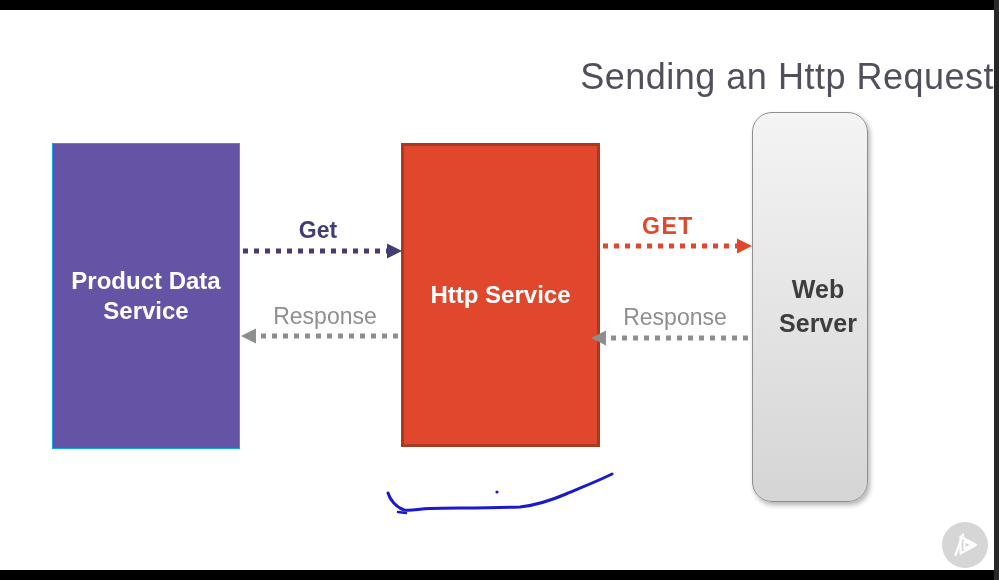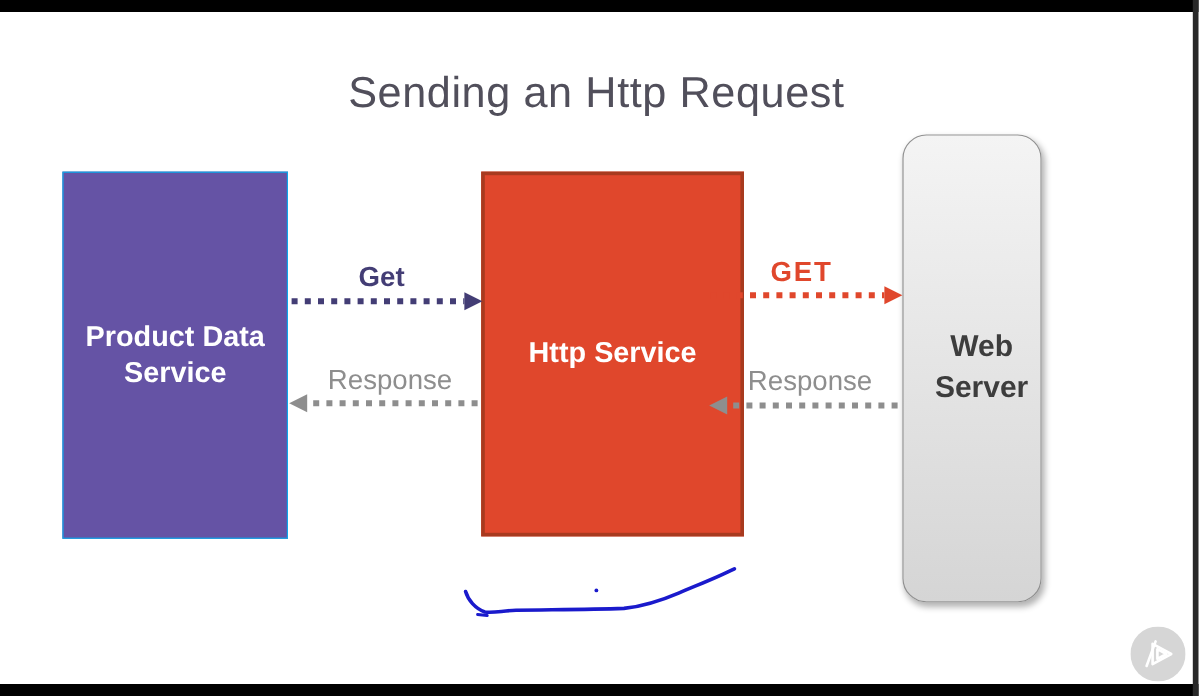--- a/index.html
+++ b/index.html
@@ -26,42 +26,42 @@
   }
   .bar-right {
     position: absolute; left: 994px; top: 0; width: 5px; height: 580px;
     background: #282828;
   }
   
   .title {
     position: absolute;
     left: 0; top: 56px; width: 994px;
     margin: 0;
-    text-align: center;
+    text-align: right;
     font-size: 36px;
     font-weight: 300;
     letter-spacing: 0.5px;
     color: #514f5b;
   }
   
   .node {
     position: absolute;
     display: flex;
     align-items: center;
     justify-content: center;
     text-align: center;
     box-sizing: border-box;
   }
   .node-purple {
     left: 52px; top: 143px; width: 188px; height: 306px;
     background: #6553a5;
     border: 1px solid #0ea5e9;
   }
   .node-red {
-    left: 401px; top: 143px; width: 219px; height: 304px;
+    left: 401px; top: 143px; width: 199px; height: 304px;
     background: #e0472c;
     border: 3px solid #a83a1f;
   }
   .node-purple .node-label, .node-red .node-label {
     color: #ffffff;
     font-size: 24px;
     font-weight: bold;
     line-height: 1.25;
     padding: 0 14px;
   }

